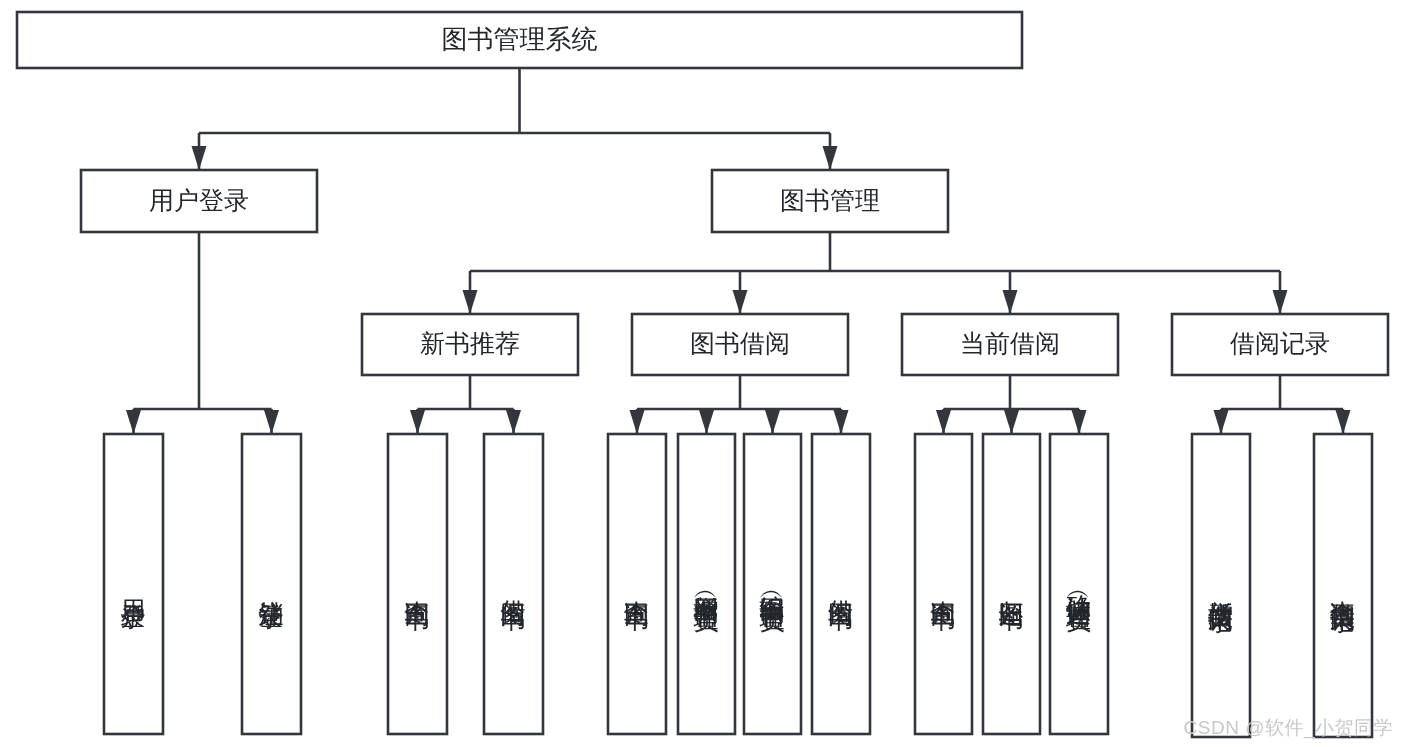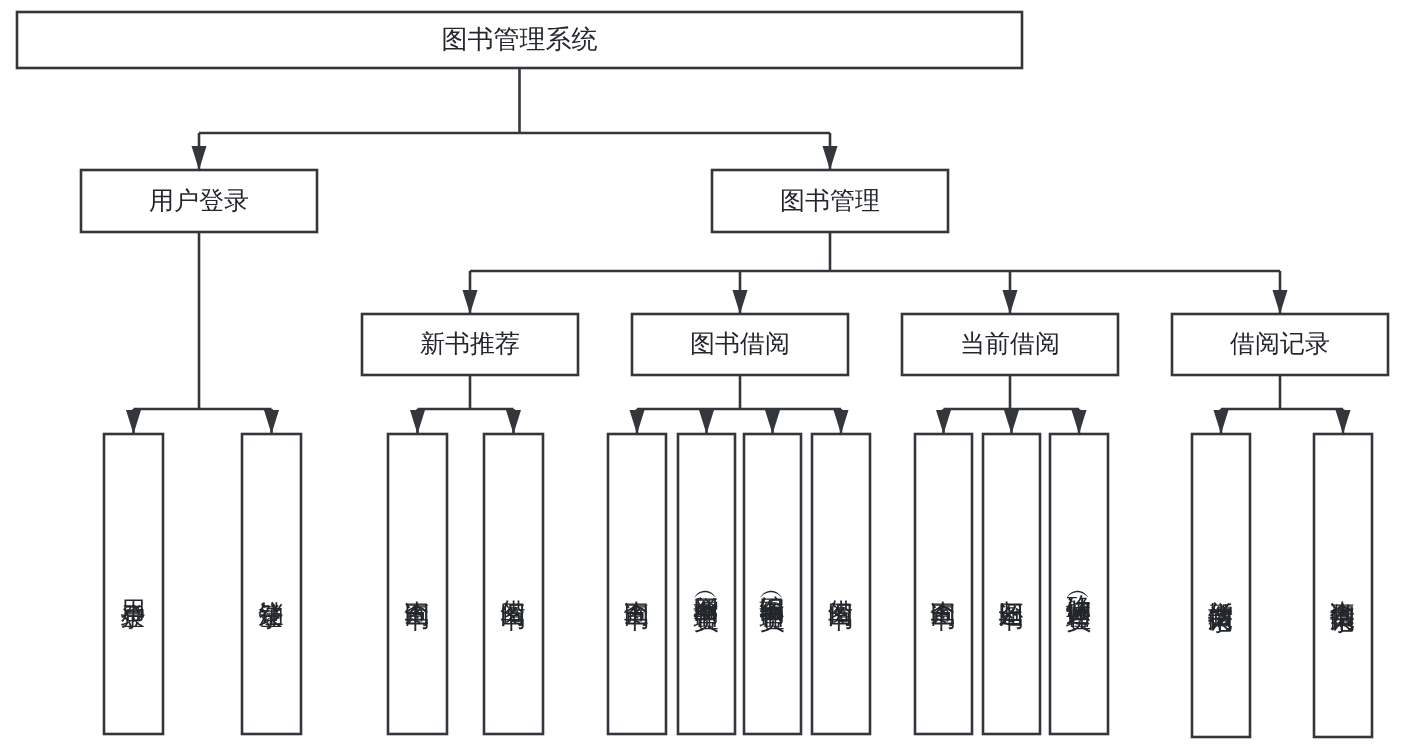--- a/index.html
+++ b/index.html
@@ -250,14 +250,15 @@
         <span class="vlabel">确认归还（管理员）</span>
       </div>
       <div class="vlabel-wrap" style="left: 1192px; top: 434px; width: 58px; height: 303px;">
         <span class="vlabel">新增借阅记录</span>
       </div>
       <div class="vlabel-wrap" style="left: 1314px; top: 434px; width: 58px; height: 303px;">
         <span class="vlabel">查询借阅记录</span>
       </div>
     </div>
 
+  <div class="watermark">CSDN @软件_小贺同学</div>
 
 </div>
 
 </body></html>

